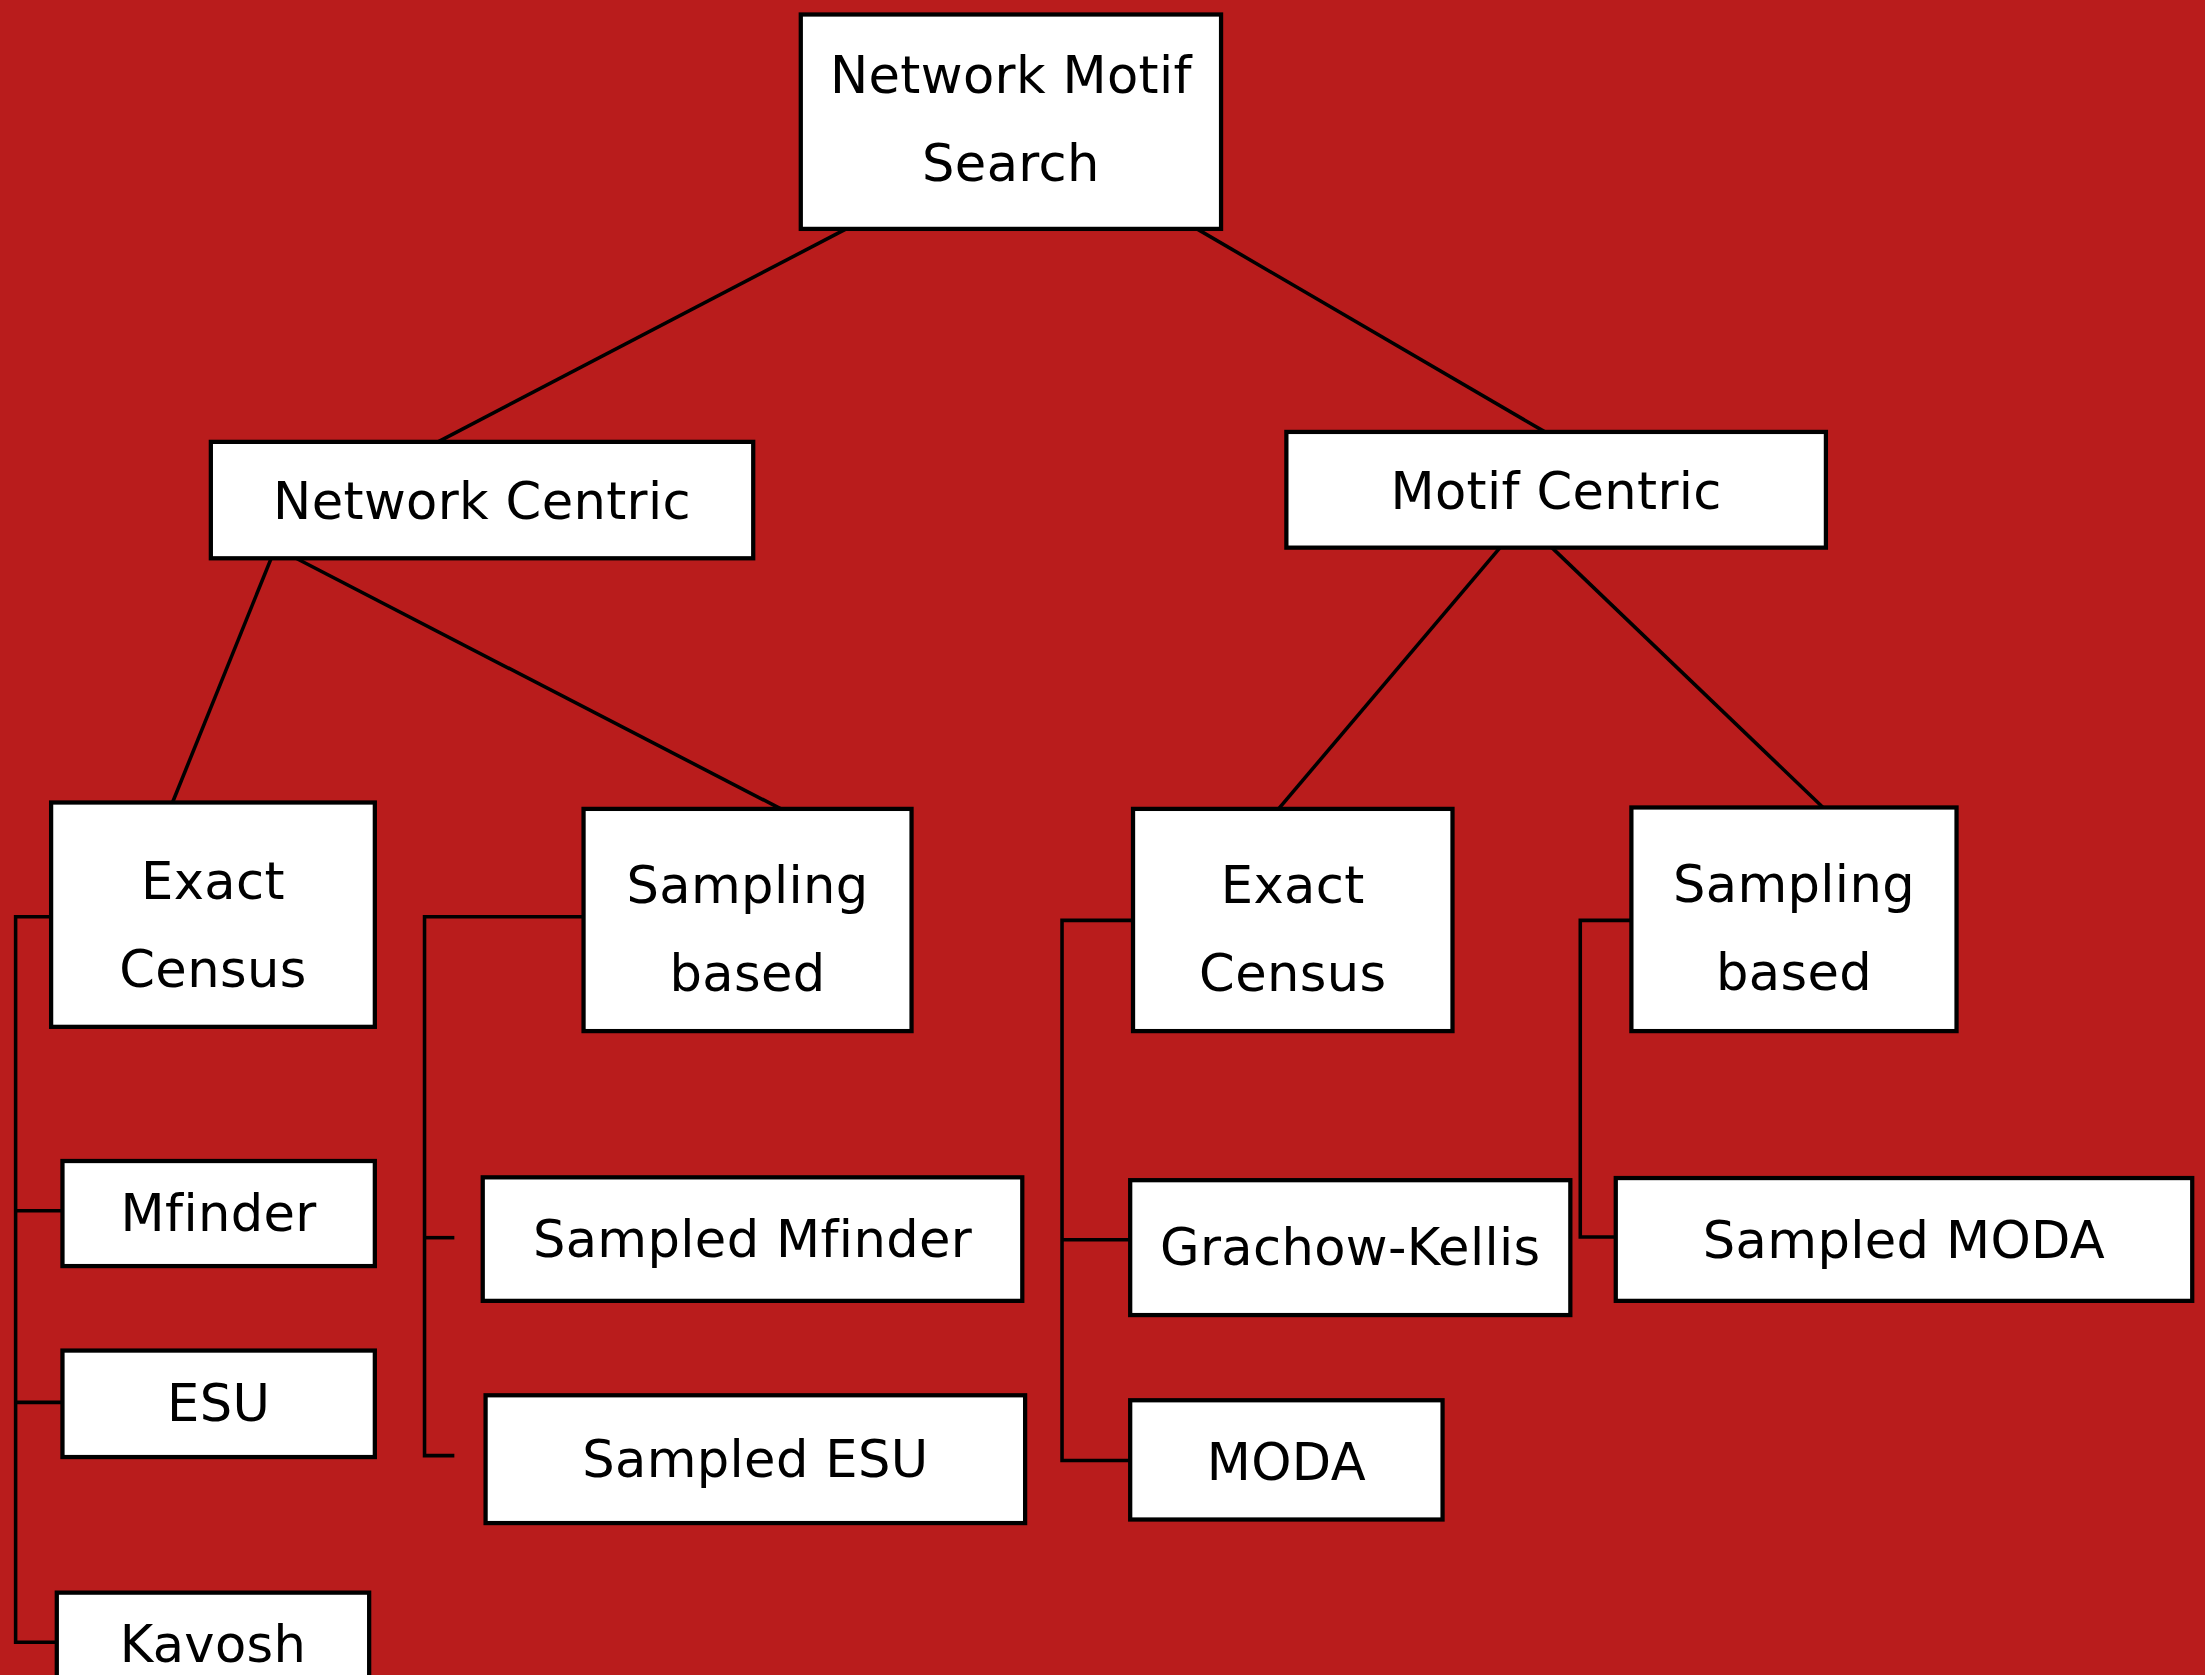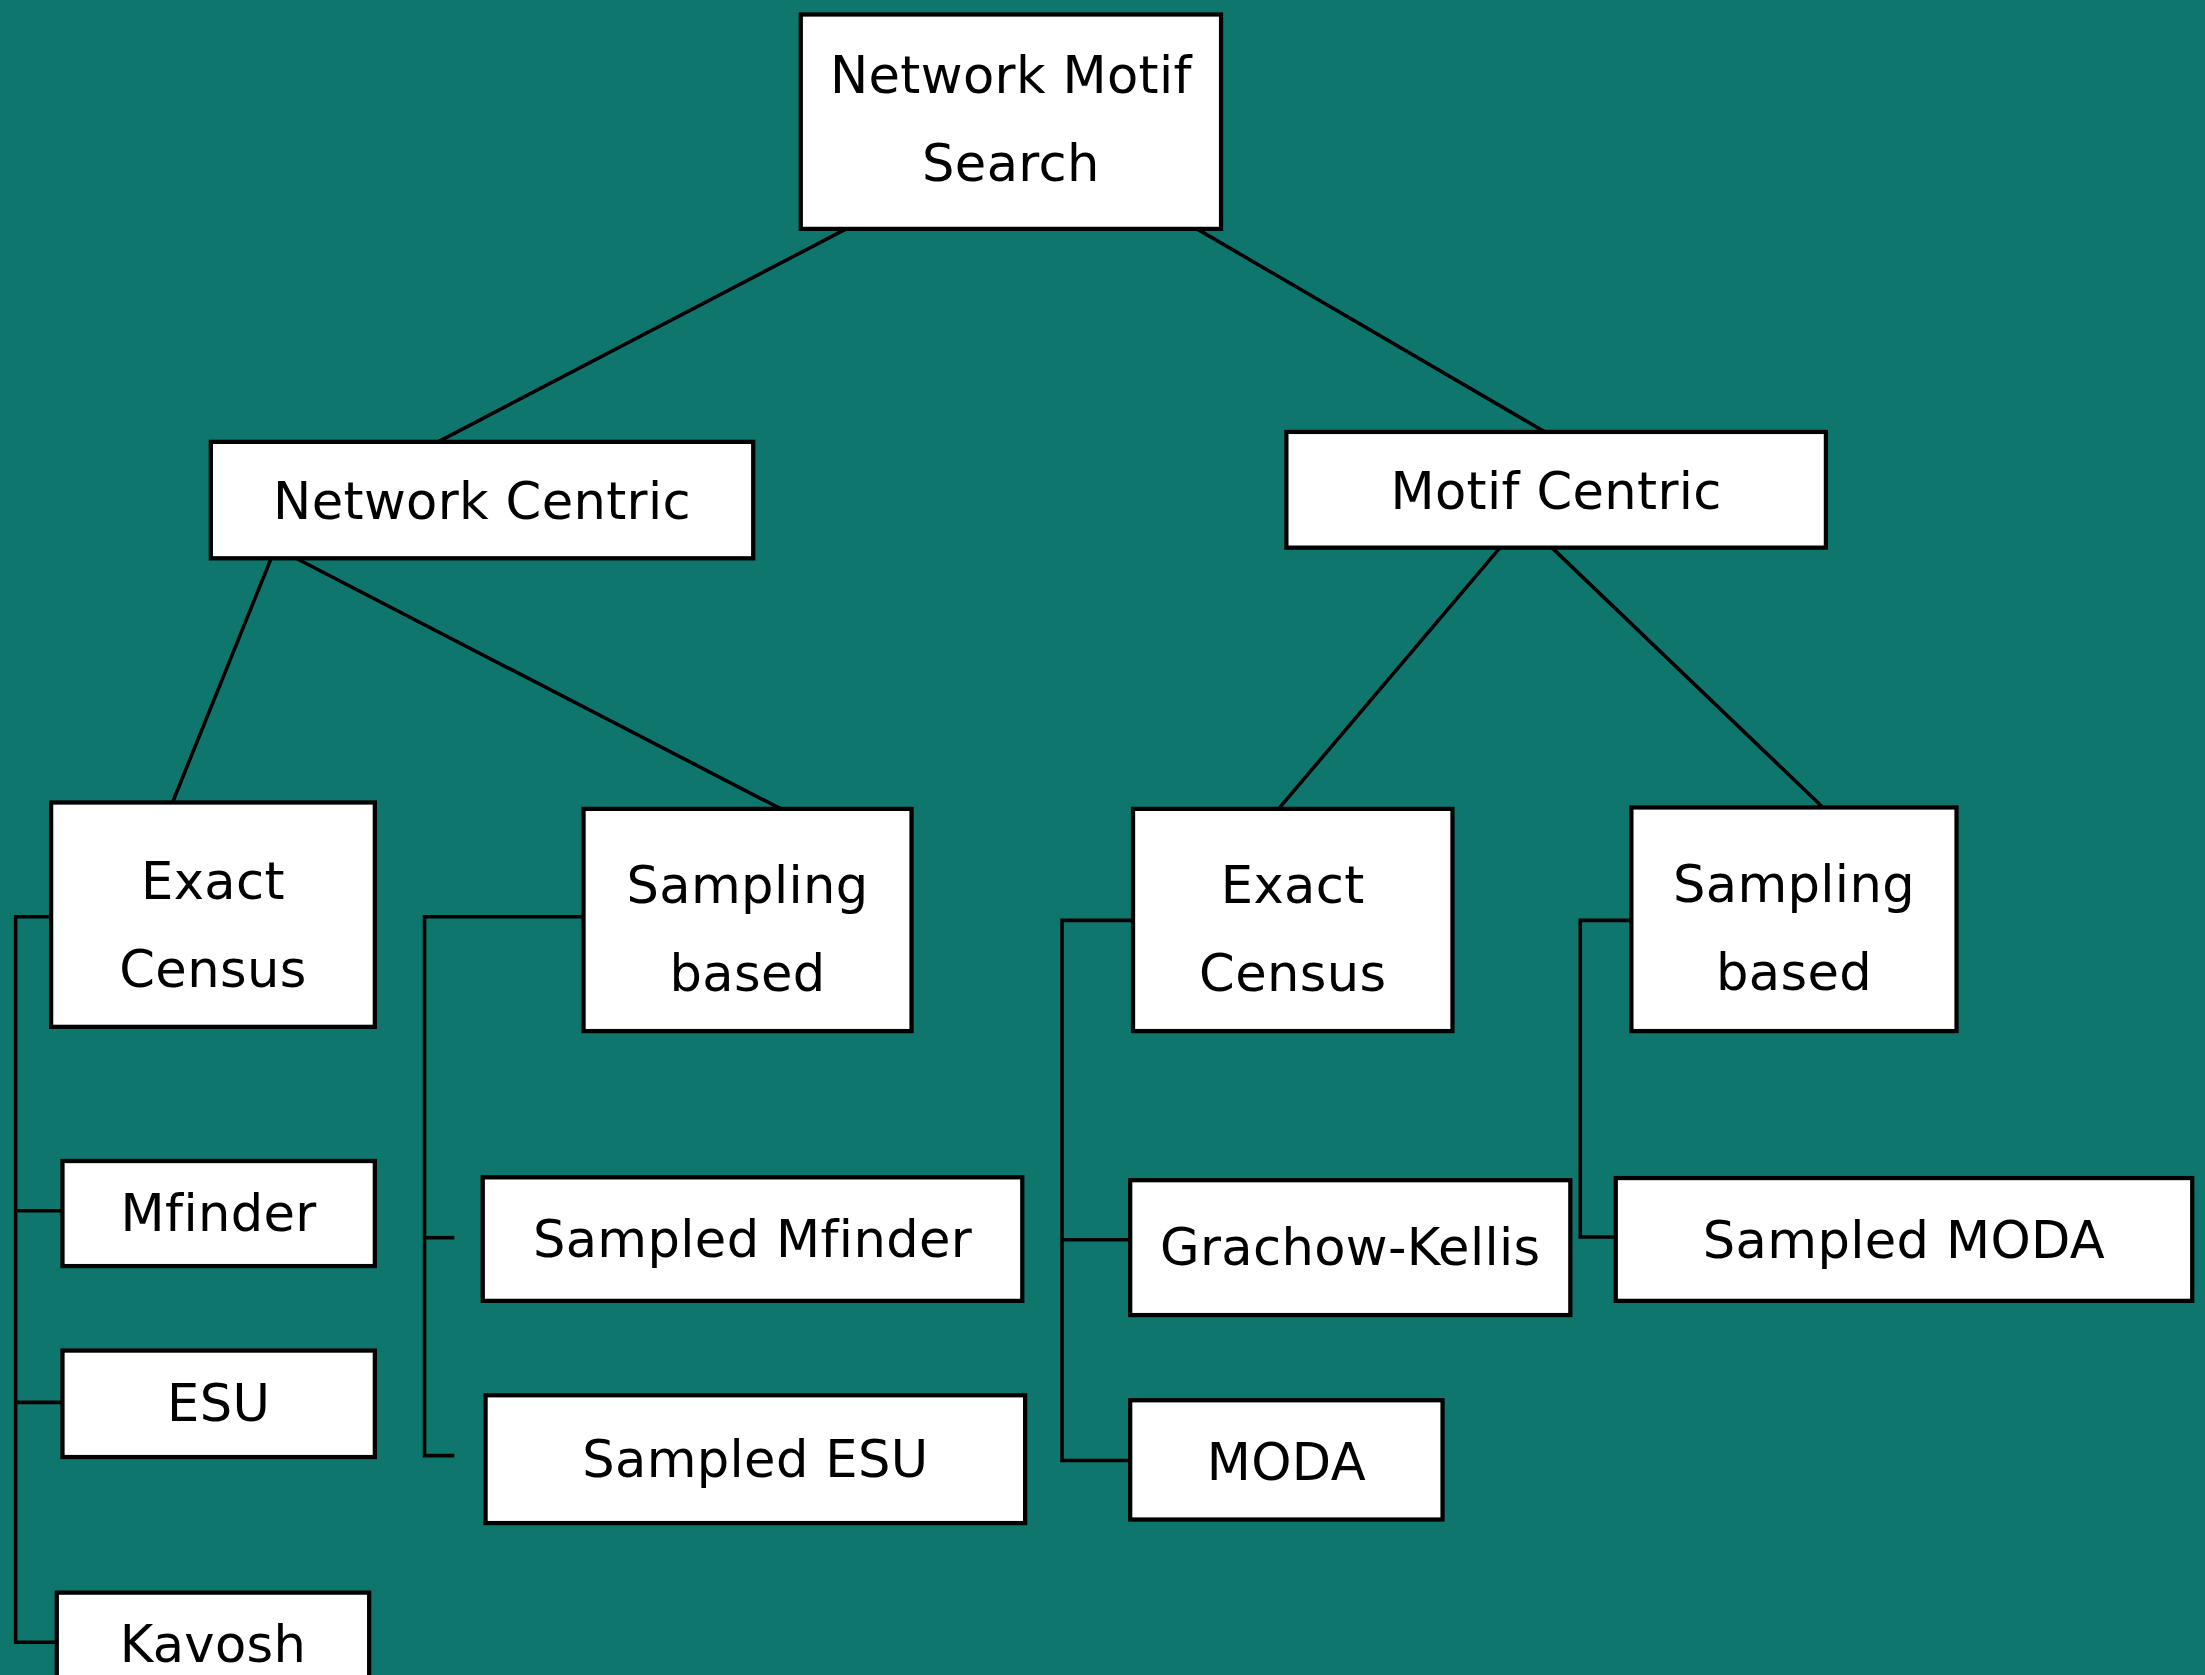--- a/index.html
+++ b/index.html
@@ -11,21 +11,21 @@
   body {
     width: 2205px;
     height: 1676px;
     overflow: hidden;
     font-family: "DejaVu Sans", sans-serif;
   }
   #diagram-root {
     position: relative;
     width: 2205px;
     height: 1676px;
-    background: #0f766e;
+    background: #b91c1c;
   }
   svg#diagram-canvas {
     display: block;
     width: 2205px;
     height: 1676px;
   }
   .node-rect {
     fill: #ffffff;
     stroke: #000000;
     stroke-width: 6;

